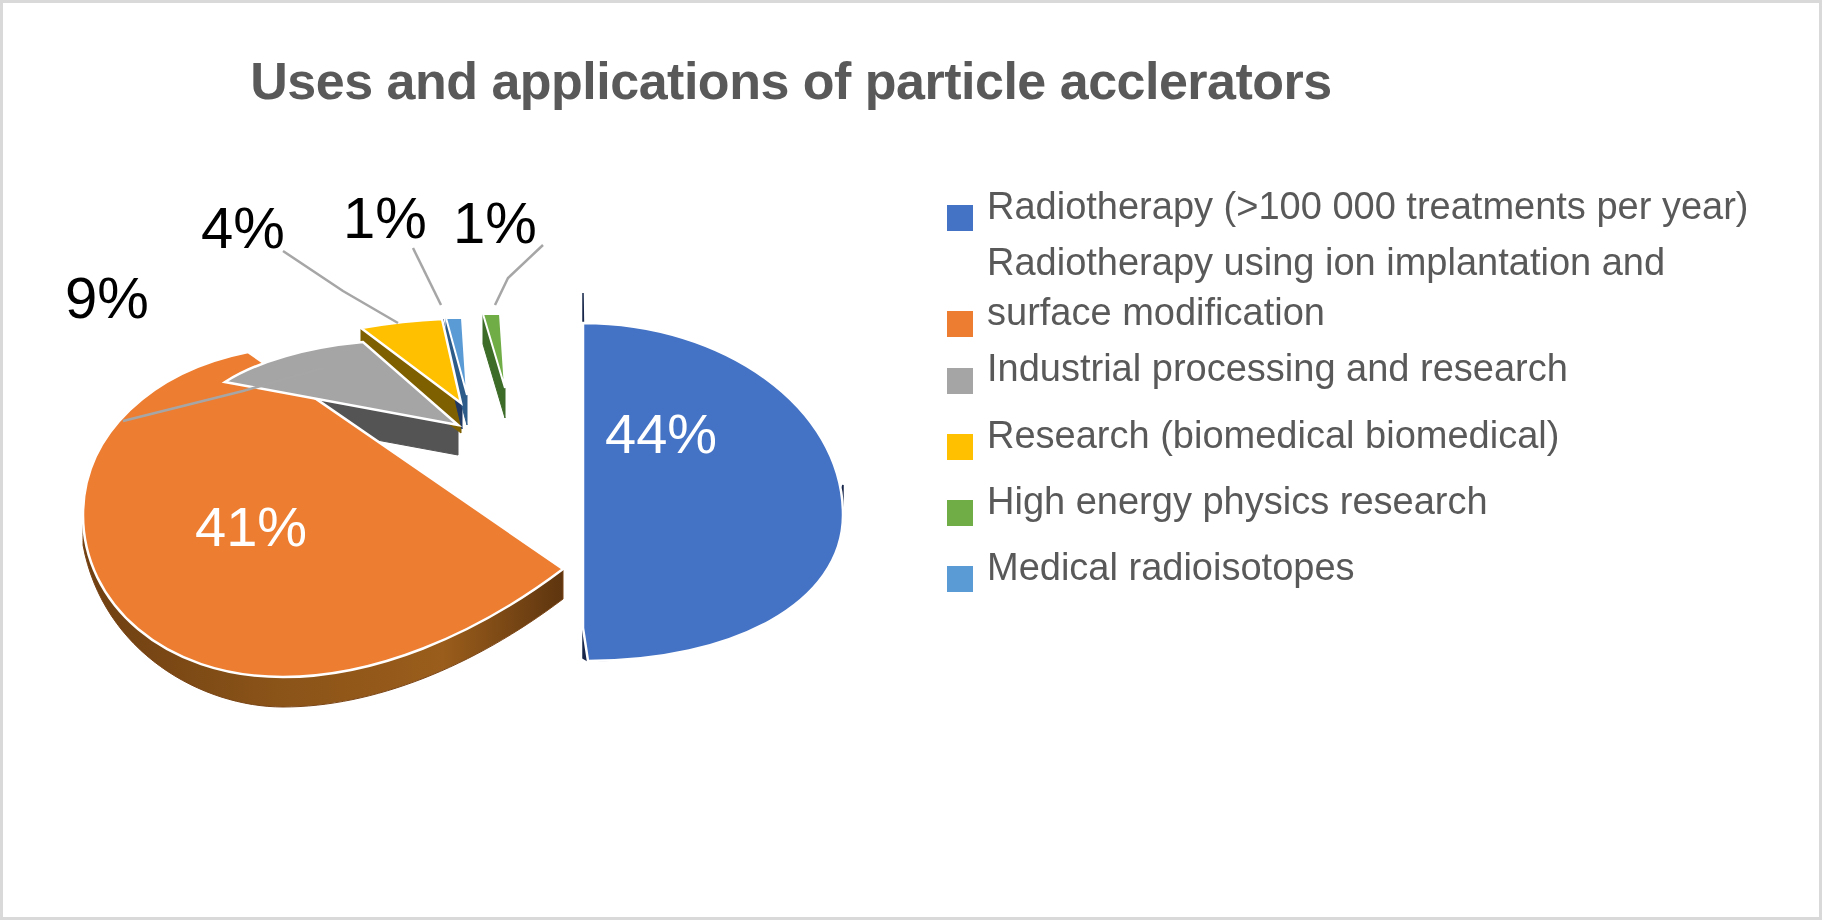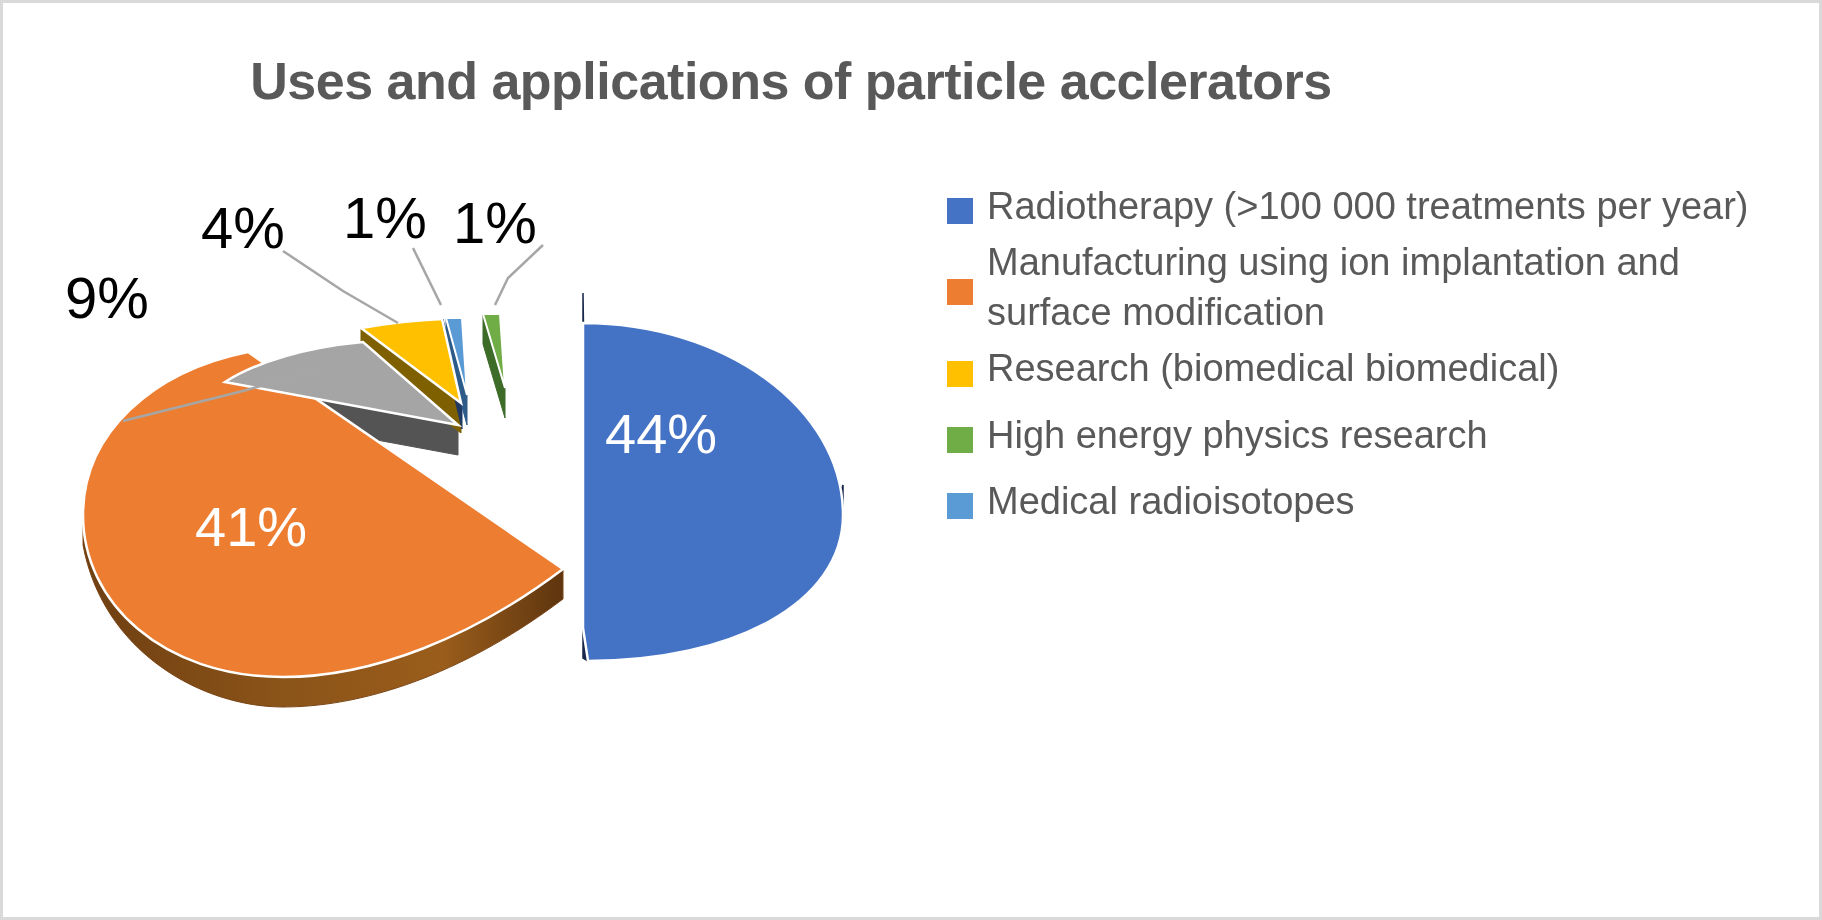--- a/index.html
+++ b/index.html
@@ -51,21 +51,21 @@
     font-weight: normal;
   }
   #legend {
     position: absolute;
     left: 944px;
     top: 178px;
     width: 850px;
   }
   .legend-row {
     display: flex;
-    align-items: center;
+    align-items: flex-end;
     margin-bottom: 6px;
   }
   .legend-swatch {
     width: 26px;
     height: 26px;
     flex: 0 0 26px;
     margin-top: 10px;
     margin-right: 14px;
   }
   .legend-label {
@@ -182,23 +182,27 @@
 
   <div id="legend">
 
     <div class="legend-row">
       <span class="legend-swatch" style="background:#4472C4"></span>
       <span class="legend-label">Radiotherapy (&gt;100 000 treatments per year)</span>
     </div>
 
     <div class="legend-row">
       <span class="legend-swatch" style="background:#ED7D31"></span>
-      <span class="legend-label">Manufacturing using ion implantation and surface modification</span>
-    </div>
-
+      <span class="legend-label">Radiotherapy using ion implantation and surface modification</span>
+    </div>
+
+    <div class="legend-row tall">
+      <span class="legend-swatch" style="background:#A5A5A5"></span>
+      <span class="legend-label">Industrial processing and research</span>
+    </div>
 
     <div class="legend-row tall">
       <span class="legend-swatch" style="background:#FFC000"></span>
       <span class="legend-label">Research (biomedical biomedical)</span>
     </div>
 
     <div class="legend-row tall">
       <span class="legend-swatch" style="background:#70AD47"></span>
       <span class="legend-label">High energy physics research</span>
     </div>

